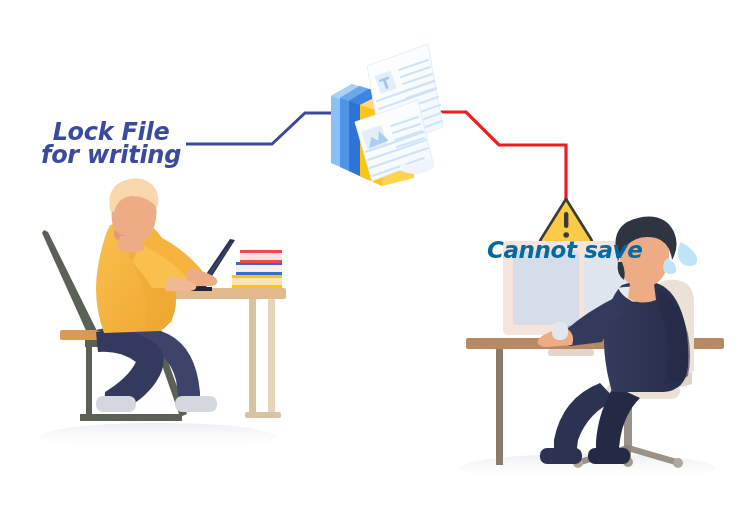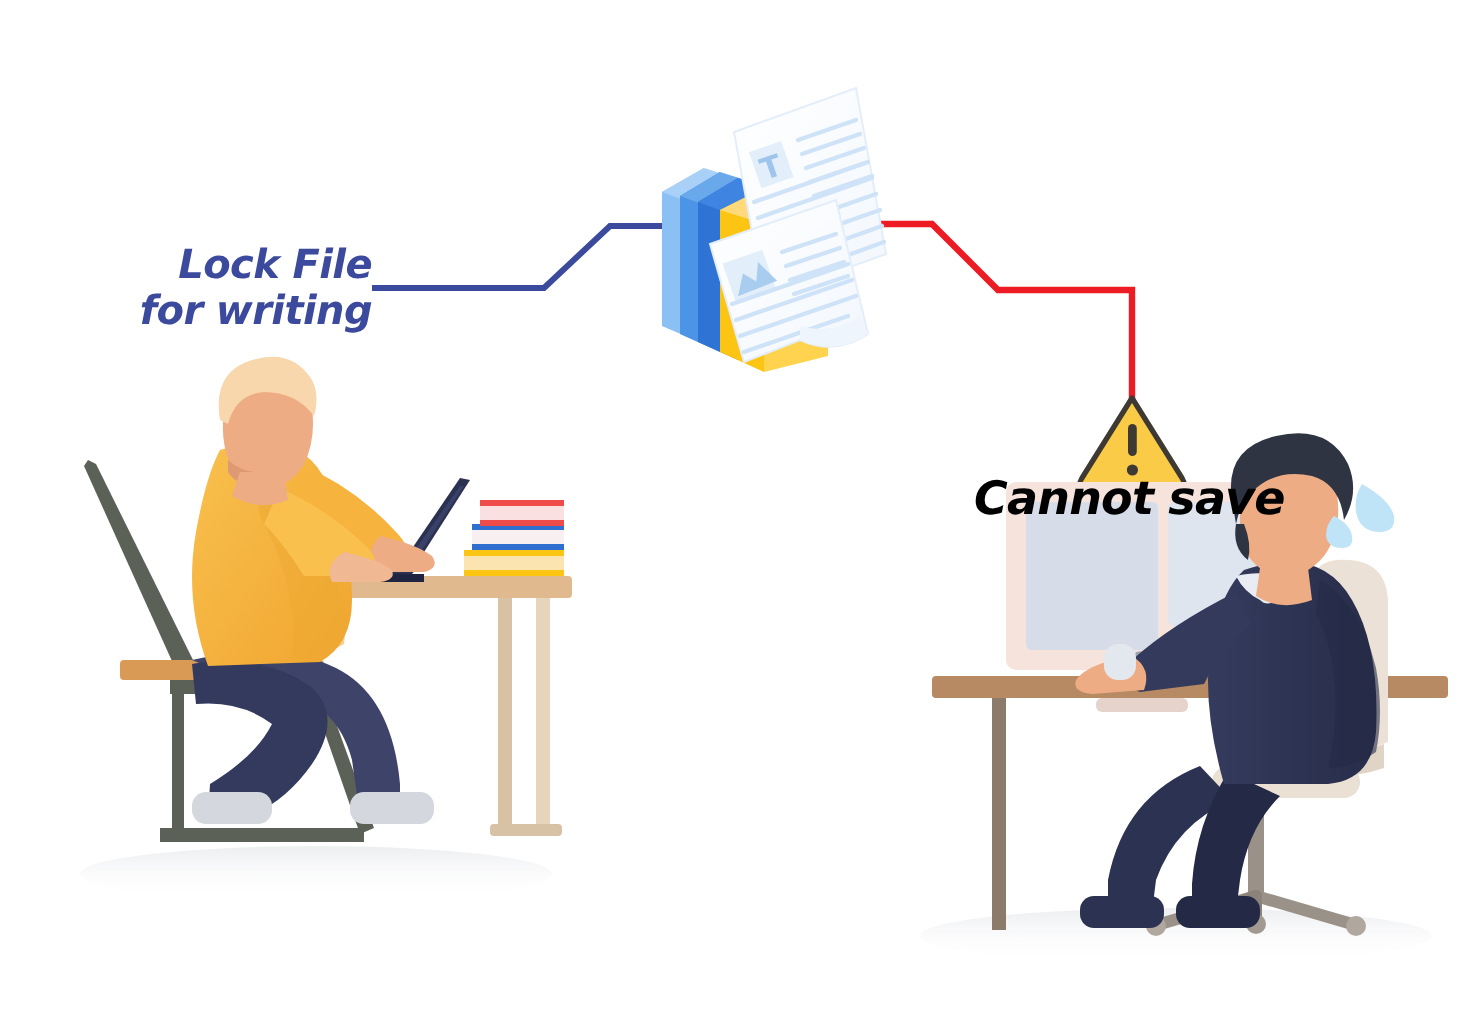--- a/index.html
+++ b/index.html
@@ -25,40 +25,40 @@
     top: 0;
     left: 0;
     width: 740px;
     height: 509px;
   }
   .label-lock {
     position: absolute;
     left: 36px;
     top: 121px;
     width: 150px;
-    text-align: right;
+    text-align: center;
     font-family: "DejaVu Sans", sans-serif;
     font-weight: bold;
     font-style: italic;
-    font-size: 20px;
+    font-size: 24px;
     line-height: 23px;
     color: #3b4a9c;
     letter-spacing: -0.3px;
     white-space: pre-line;
   }
   .label-cannot {
     position: absolute;
     left: 487px;
     top: 237px;
     font-family: "DejaVu Sans", sans-serif;
     font-weight: bold;
     font-style: italic;
     font-size: 23px;
     line-height: 26px;
-    color: #000000;
+    color: #0369a1;
     letter-spacing: -0.4px;
     white-space: nowrap;
   }
 </style>
 </head>
 <body>
 
 <div id="scene">
 
   <svg id="scene-svg" viewBox="0 0 740 509" xmlns="http://www.w3.org/2000/svg">

